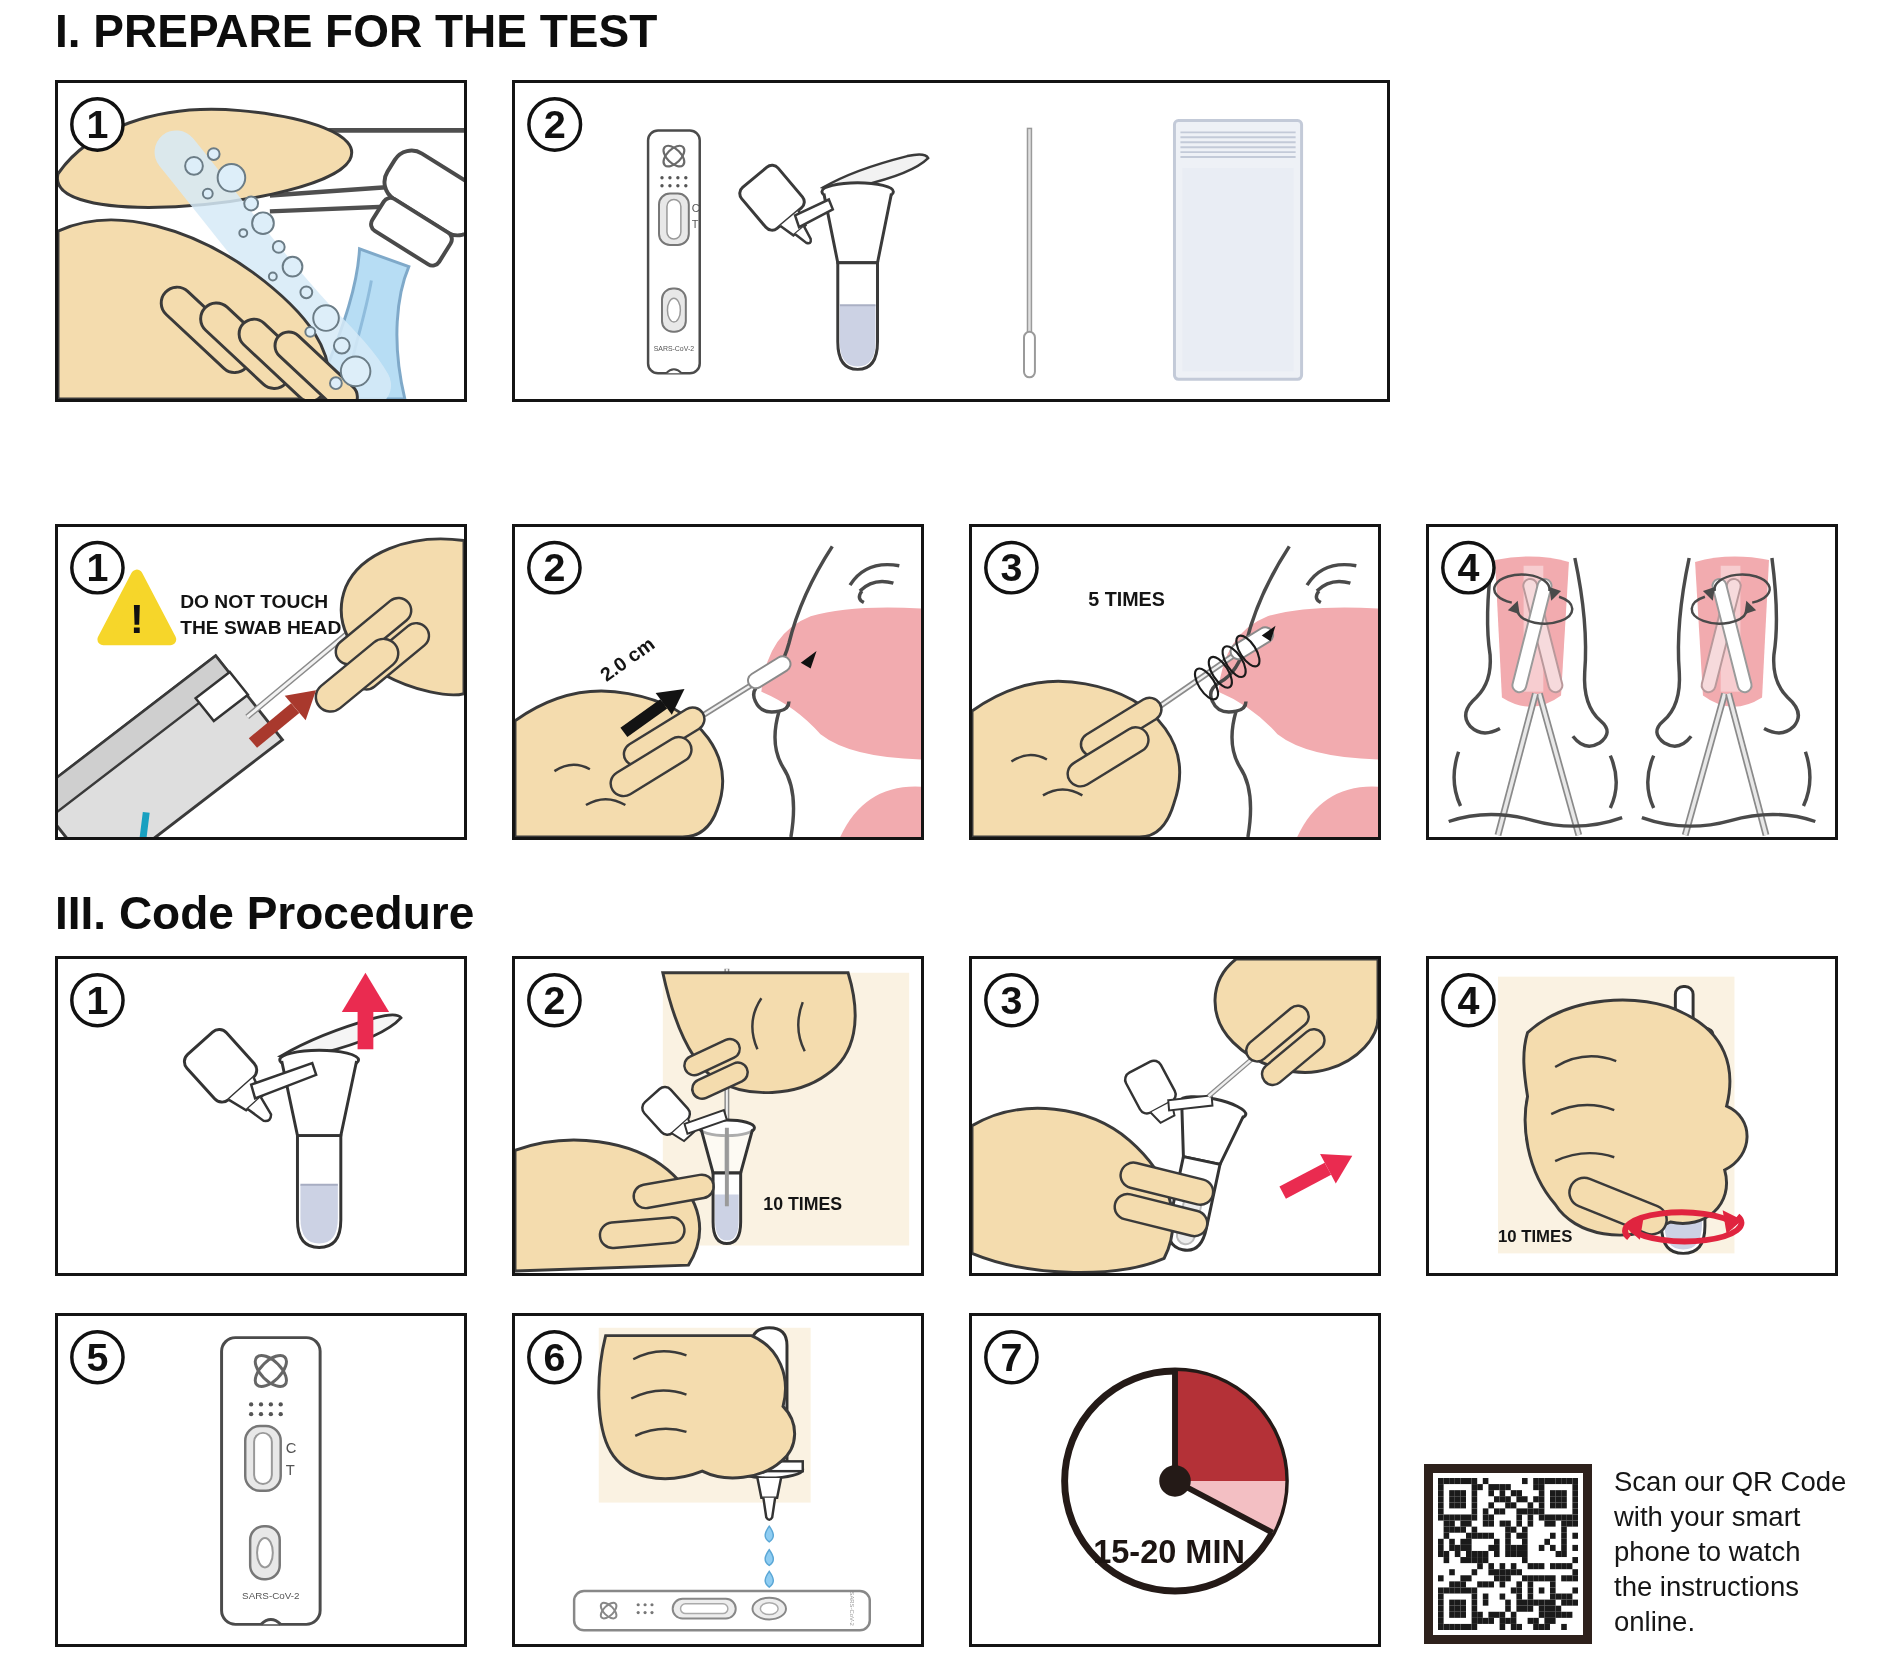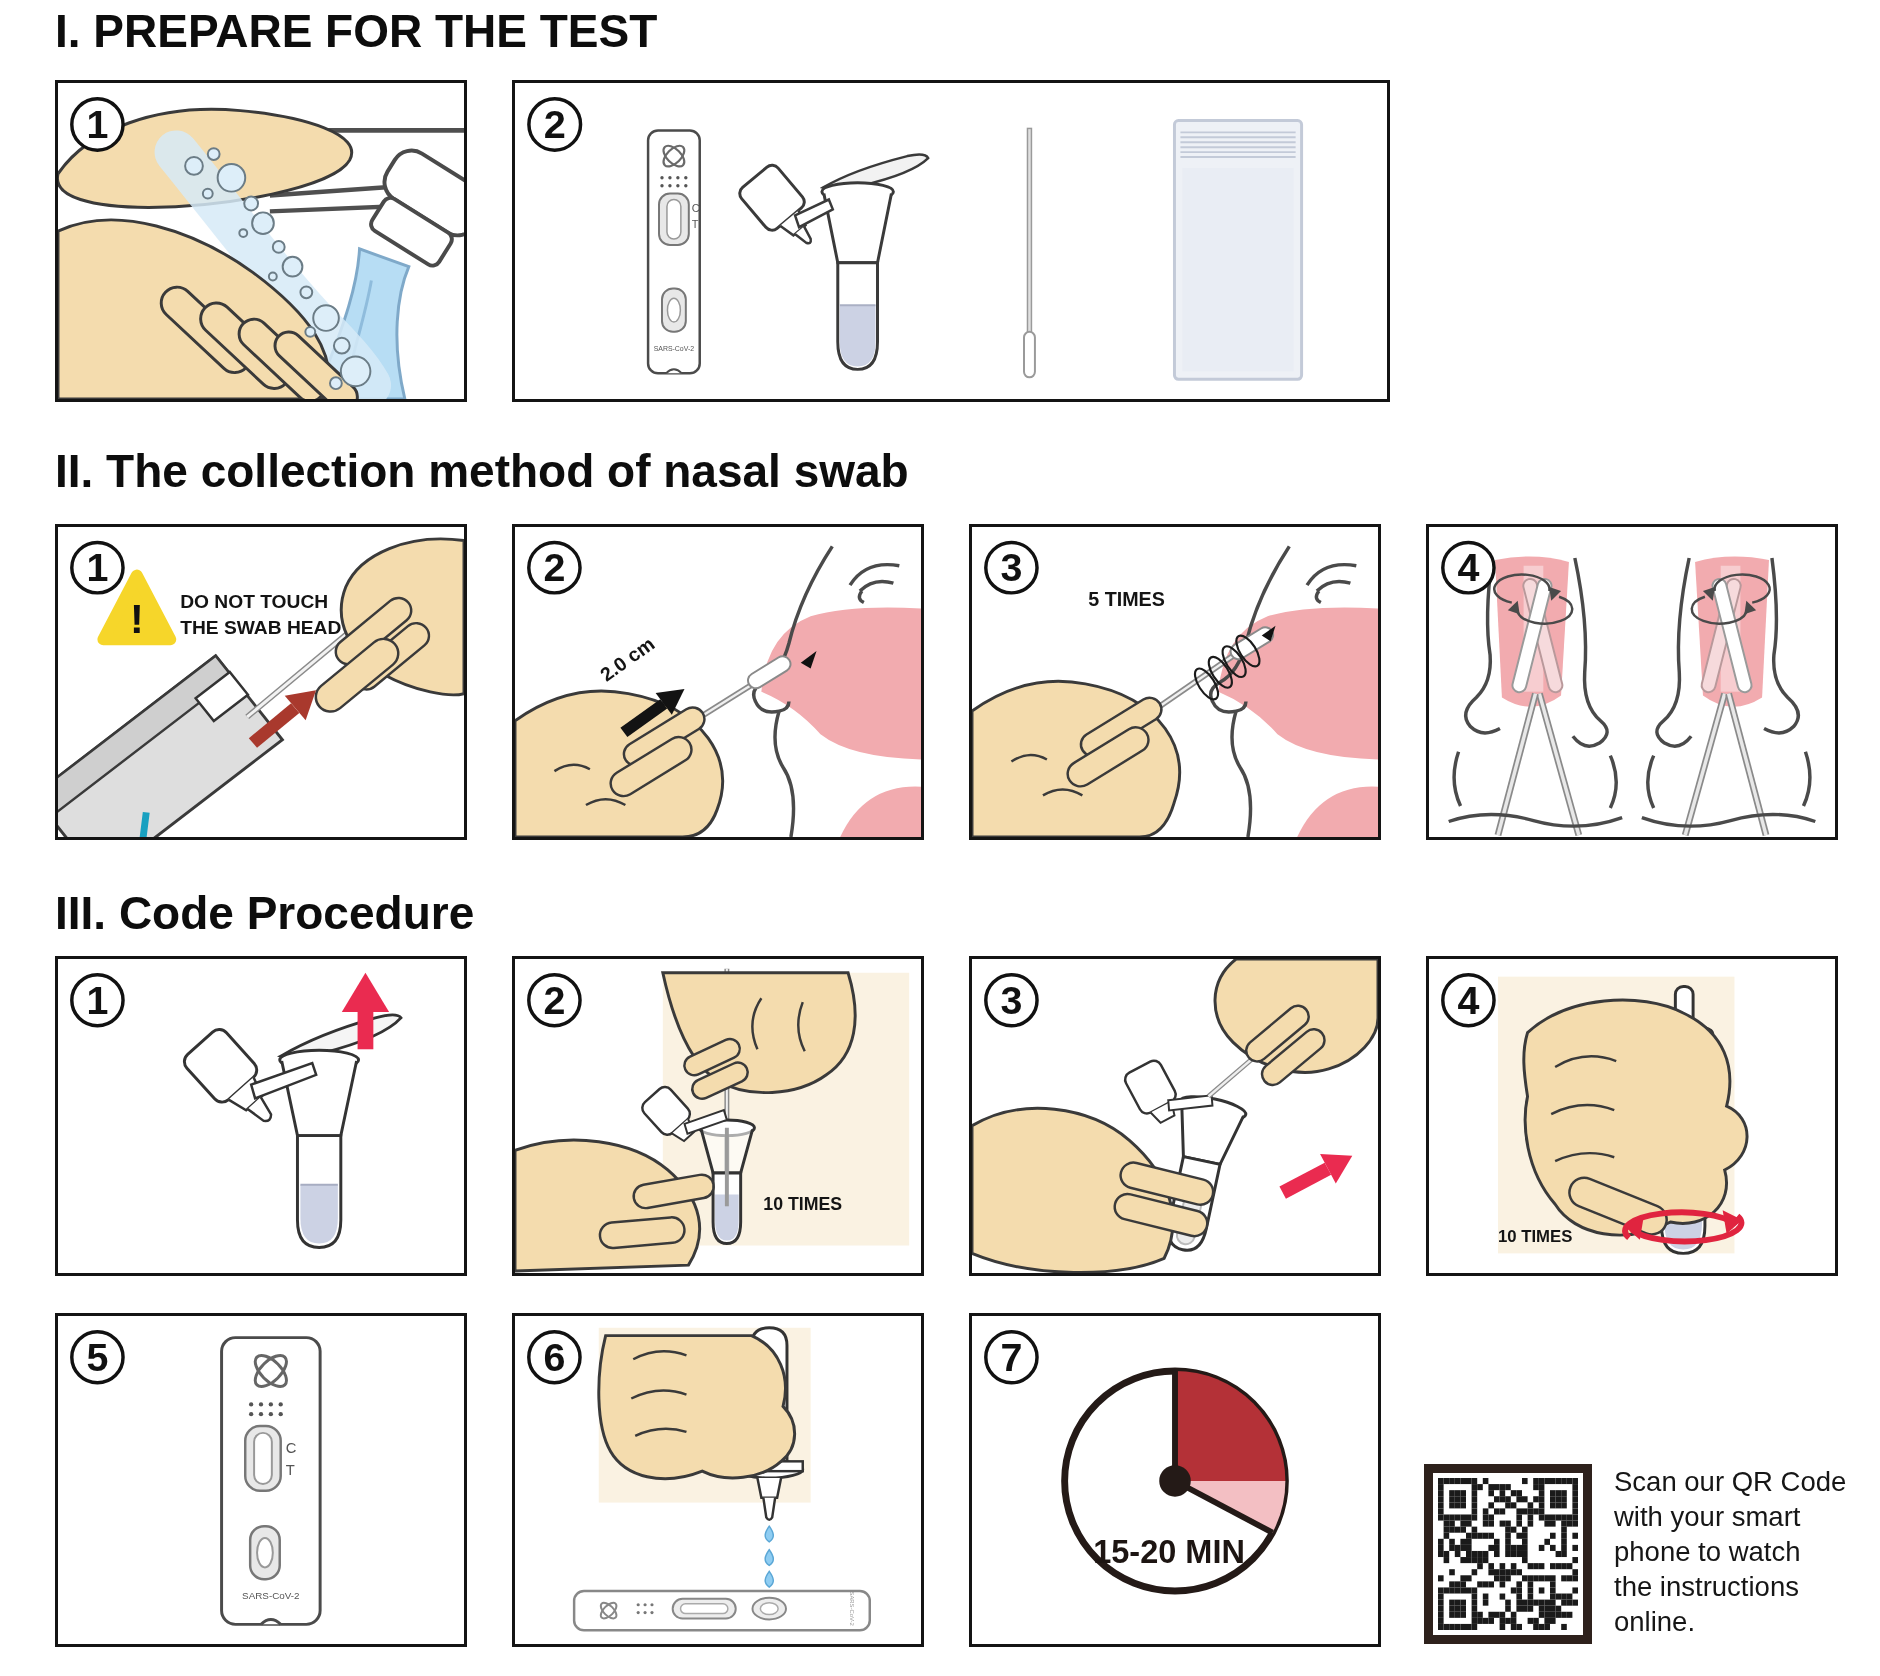--- a/index.html
+++ b/index.html
@@ -143,21 +143,20 @@
             <path d="M670 75 H786"></path>
         </g>
       </g>
       <g>
         <circle cx="40" cy="42" r="26" fill="#fff" stroke="#111" stroke-width="3.5"></circle>
         <text class="badge-num" x="40" y="56" text-anchor="middle">2</text>
       </g>
     </svg>
   </div>
 
-  <div class="sec-title" style="top:444px;">II. The collection method of nasal swab</div>
 
   <div class="panel" style="left:55px;top:524px;width:412px;height:316px;">
     <svg viewBox="0 0 412 320" preserveAspectRatio="none">
       <g transform="translate(14,318) rotate(-38)">
         <rect x="-6" y="-56" width="235" height="110" fill="#dedede" stroke="#3a3a3a" stroke-width="3"></rect>
         <rect x="-6" y="-56" width="235" height="28" fill="#cfcfcf" stroke="#3a3a3a" stroke-width="2.5"></rect>
         <path d="M26 28 L50 52 L74 28" stroke="#18a0c0" stroke-width="7" fill="none"></path>
         <rect x="186" y="-34" width="44" height="30" fill="#fff" stroke="#333" stroke-width="2.5"></rect>
       </g>
       <line x1="192" y1="196" x2="348" y2="64" stroke="#8a8a8a" stroke-width="6"></line>

